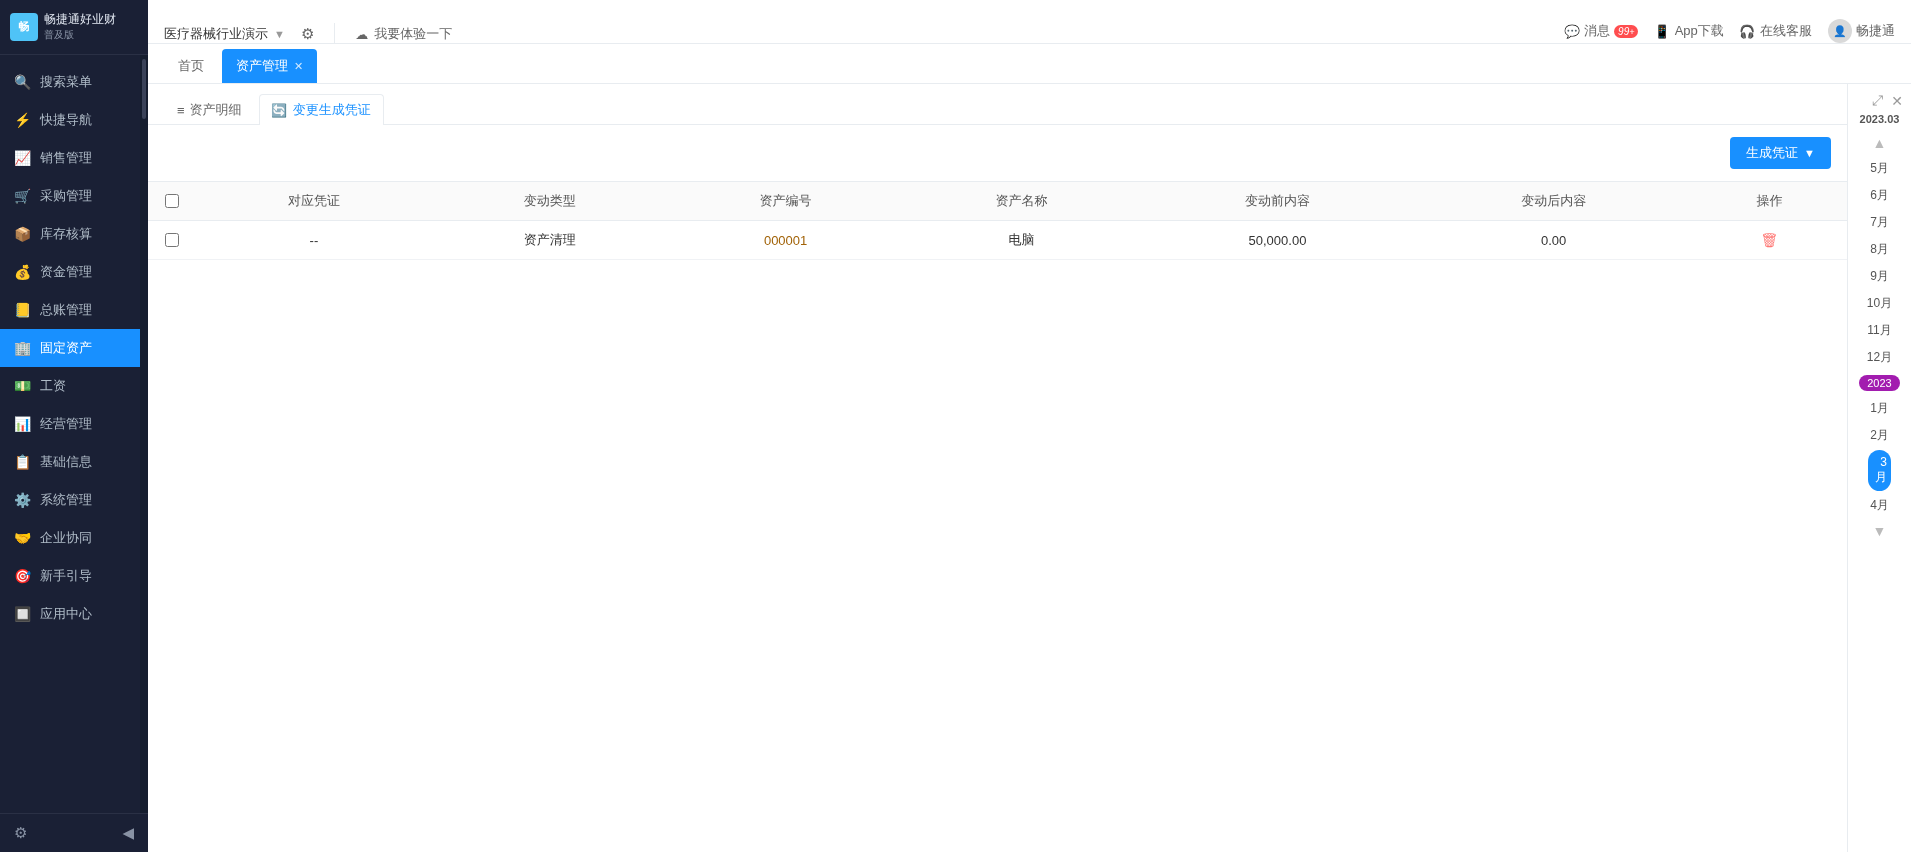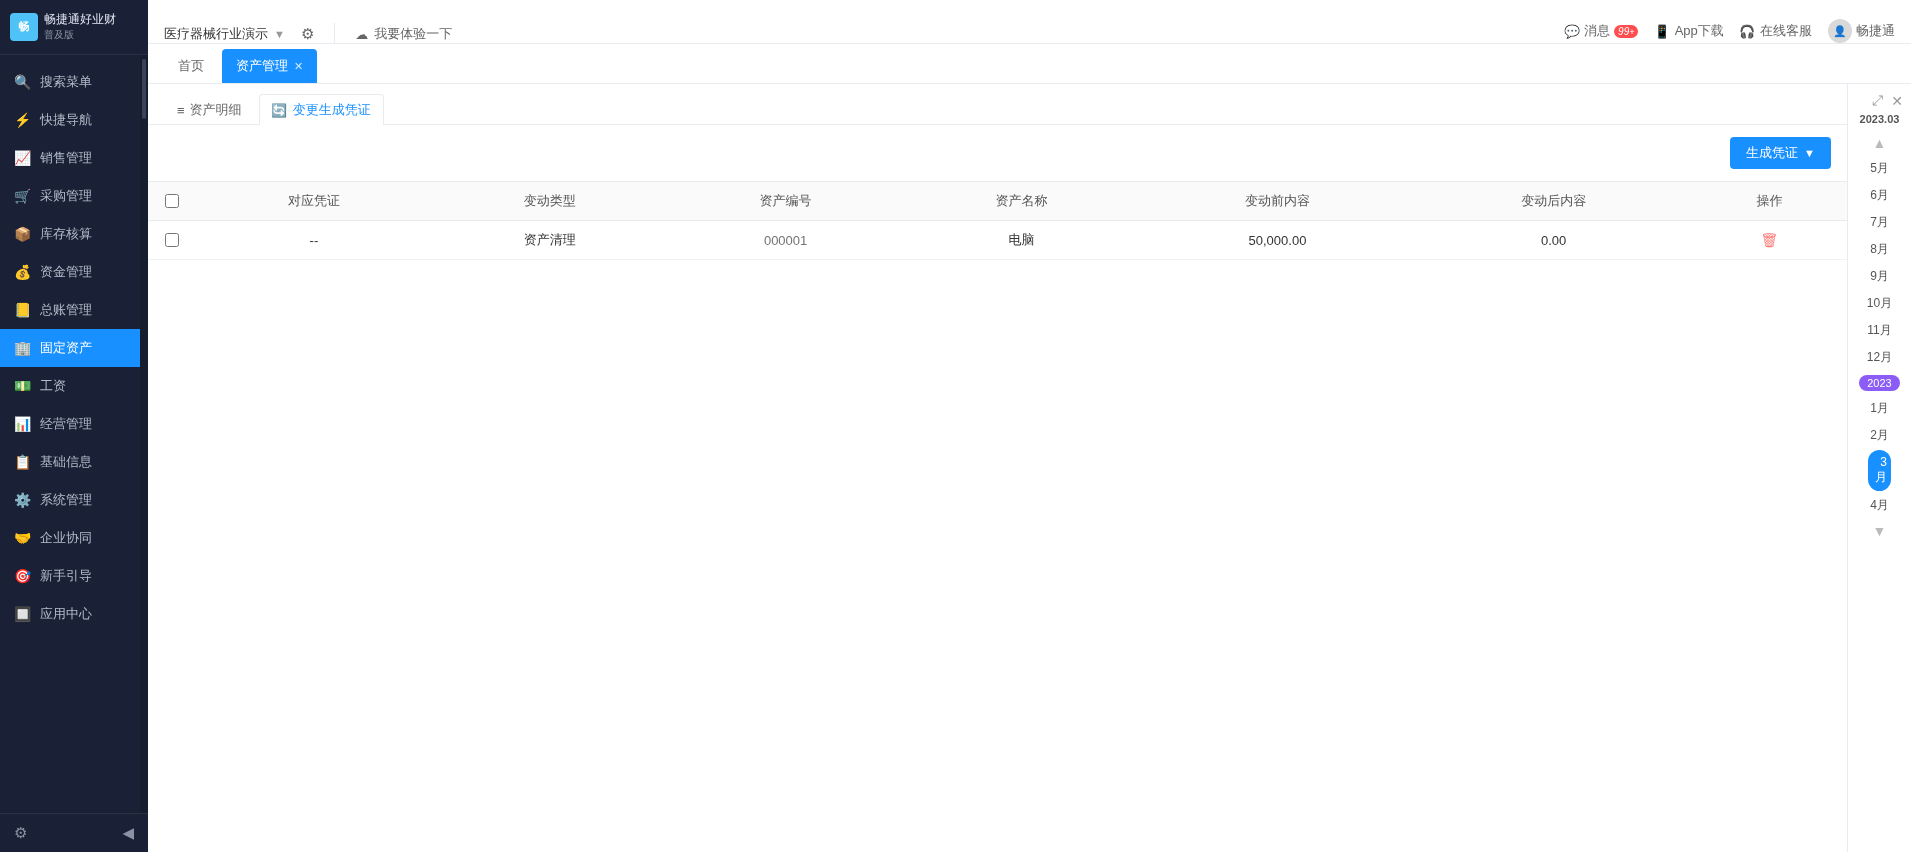--- a/index.html
+++ b/index.html
@@ -223,21 +223,21 @@
     }
     thead th:first-child { width: 48px; }
     tbody td {
       padding: 10px 12px;
       text-align: center;
       border-bottom: 1px solid #f0f2f5;
       color: #333;
     }
     .checkbox-cell { display: flex; justify-content: center; align-items: center; }
     input[type="checkbox"] { width: 14px; height: 14px; cursor: pointer; accent-color: #1890ff; }
-    .asset-num { color: #737373; }
+    .asset-num { color: #a16207; }
     .delete-icon { color: #ff7875; cursor: pointer; font-size: 14px; }
 
     
     .pagination {
       padding: 12px 16px;
       display: flex;
       align-items: center;
       gap: 6px;
       border-top: 1px solid #f0f2f5;
       font-size: 13px;
@@ -521,21 +521,21 @@
 
         <div class="month-item">5月</div>
         <div class="month-item">6月</div>
         <div class="month-item">7月</div>
         <div class="month-item">8月</div>
         <div class="month-item">9月</div>
         <div class="month-item">10月</div>
         <div class="month-item">11月</div>
         <div class="month-item">12月</div>
 
-        <div style="background:#8b5cf6; color:white; border-radius:10px; padding:2px 8px; font-size:11px; margin:4px 0; text-align:center;">2023</div>
+        <div style="background:#a21caf; color:white; border-radius:10px; padding:2px 8px; font-size:11px; margin:4px 0; text-align:center;">2023</div>
 
         <div class="month-item">1月</div>
         <div class="month-item">2月</div>
         <div class="month-item active-month">3月</div>
         <div class="month-item">4月</div>
 
         <span class="nav-arrow">▼</span>
       </div>
     </div>
   </div>

